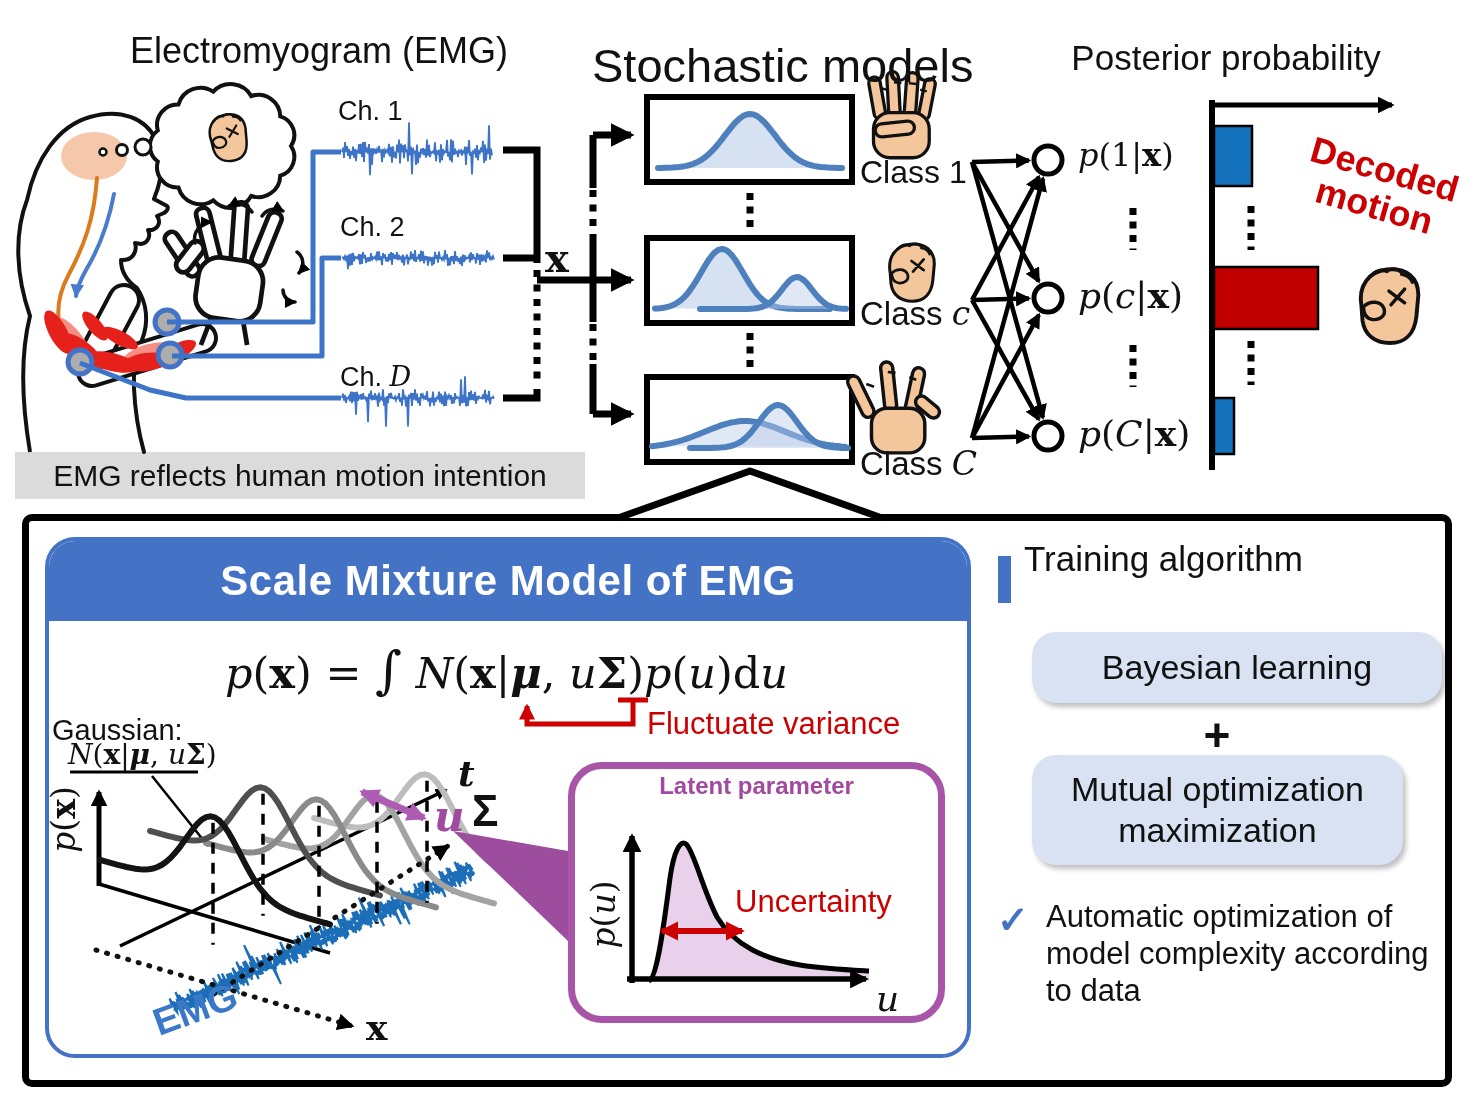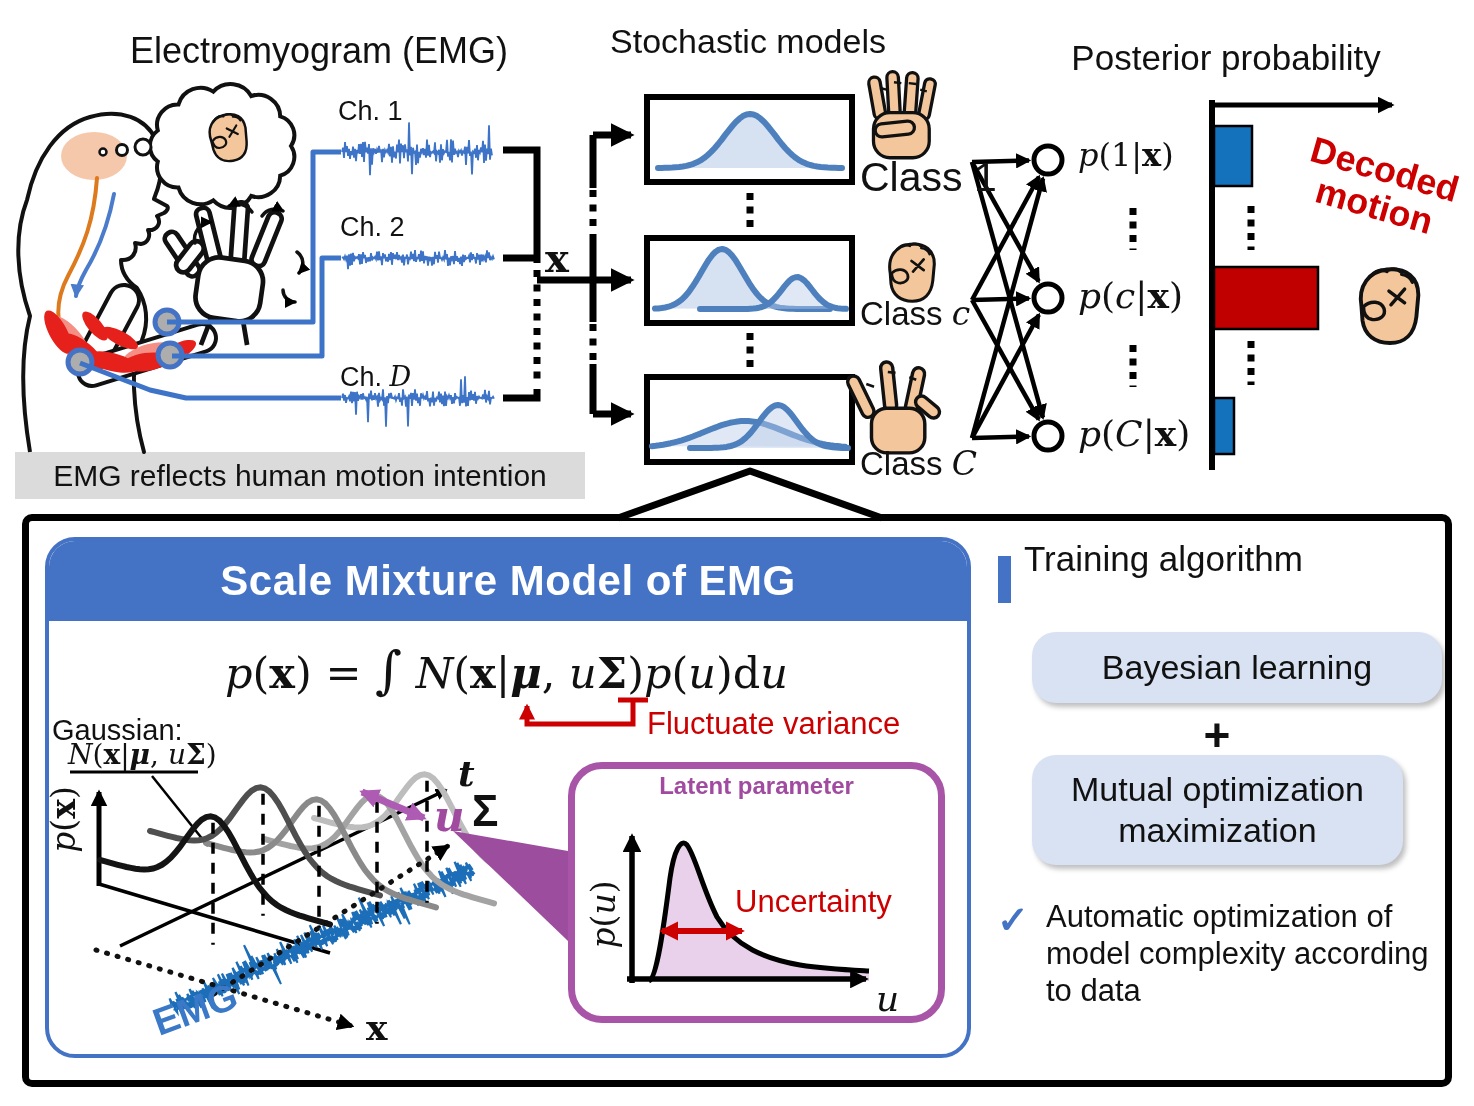--- a/index.html
+++ b/index.html
@@ -261,30 +261,30 @@
     <g>
       <path d="M649,981 C657,978 664,925 670,878 C674,850 681,838 687,845 C695,855 703,890 717,917 C735,947 766,959 800,965 C826,969 850,970 869,971 L869,981 Z" fill="#E9D1EB"></path>
       <path d="M649,981 C657,978 664,925 670,878 C674,850 681,838 687,845 C695,855 703,890 717,917 C735,947 766,959 800,965 C826,969 850,970 869,971" fill="none" stroke="#000" stroke-width="5"></path>
       <path d="M632,983 V836" stroke="#000" stroke-width="5.5" fill="none" marker-end="url(#ab)"></path>
       <path d="M627,979 H866" stroke="#000" stroke-width="5.5" fill="none" marker-end="url(#ab)"></path>
       <path d="M662,931 H742" stroke="#CC0000" stroke-width="6" fill="none" marker-start="url(#ar)" marker-end="url(#ar)"></path>
     </g>
   </svg>
 
   <div class="t z3 ctr" style="left:130px;top:30px;width:360px;font-size:36px">Electromyogram (EMG)</div>
-  <div class="t z3 ctr" style="left:592px;top:22px;width:312px;font-size:34px">Stochastic models</div>
+  <div class="t z3 ctr" style="left:592px;top:38px;width:312px;font-size:47px">Stochastic models</div>
   <div class="t z3 ctr" style="left:1053px;top:38px;width:346px;font-size:35px">Posterior probability</div>
 
   <div class="t z3" style="left:338px;top:96px;font-size:27px"><span>Ch. 1</span></div>
   <div class="t z3" style="left:340px;top:212px;font-size:27px"><span>Ch. 2</span></div>
   <div class="t z3" style="left:340px;top:361px;font-size:27px"><span>Ch. </span><span style="font-style: italic; font-family: &quot;DejaVu Serif&quot;, serif;">D</span></div>
 
   <div class="t z3 serif" style="left:545px;top:234px;font-size:40px;font-weight:bold">x</div>
 
-  <div class="t z3" style="left:860px;top:154px;font-size:41px"><span>Class 1</span></div>
+  <div class="t z3" style="left:860px;top:154px;font-size:32px"><span>Class 1</span></div>
   <div class="t z3" style="left:860px;top:294px;font-size:33px"><span>Class </span><span style="font-style: italic; font-family: &quot;DejaVu Serif&quot;, serif;">c</span></div>
   <div class="t z3" style="left:860px;top:444px;font-size:33px"><span>Class </span><span style="font-style: italic; font-family: &quot;DejaVu Serif&quot;, serif;">C</span></div>
 
   <div class="t z3 serif" style="left:1078px;top:136px;font-size:32px"><span style="font-style: italic;">p</span><span>(1|</span><span style="font-weight: 700;">x</span><span>)</span></div>
   <div class="t z3 serif" style="left:1078px;top:274px;font-size:36px"><span style="font-style: italic;">p</span><span>(</span><span style="font-style: italic;">c</span><span>|</span><span style="font-weight: 700;">x</span><span>)</span></div>
   <div class="t z3 serif" style="left:1078px;top:412px;font-size:36px"><span style="font-style: italic;">p</span><span>(</span><span style="font-style: italic;">C</span><span>|</span><span style="font-weight: 700;">x</span><span>)</span></div>
 
   <div class="t z3 ctr red" style="left:1272px;top:150px;width:215px;font-size:36px;font-weight:bold;
        white-space:normal;line-height:1.05;transform:rotate(16deg)">Decoded motion</div>
 

